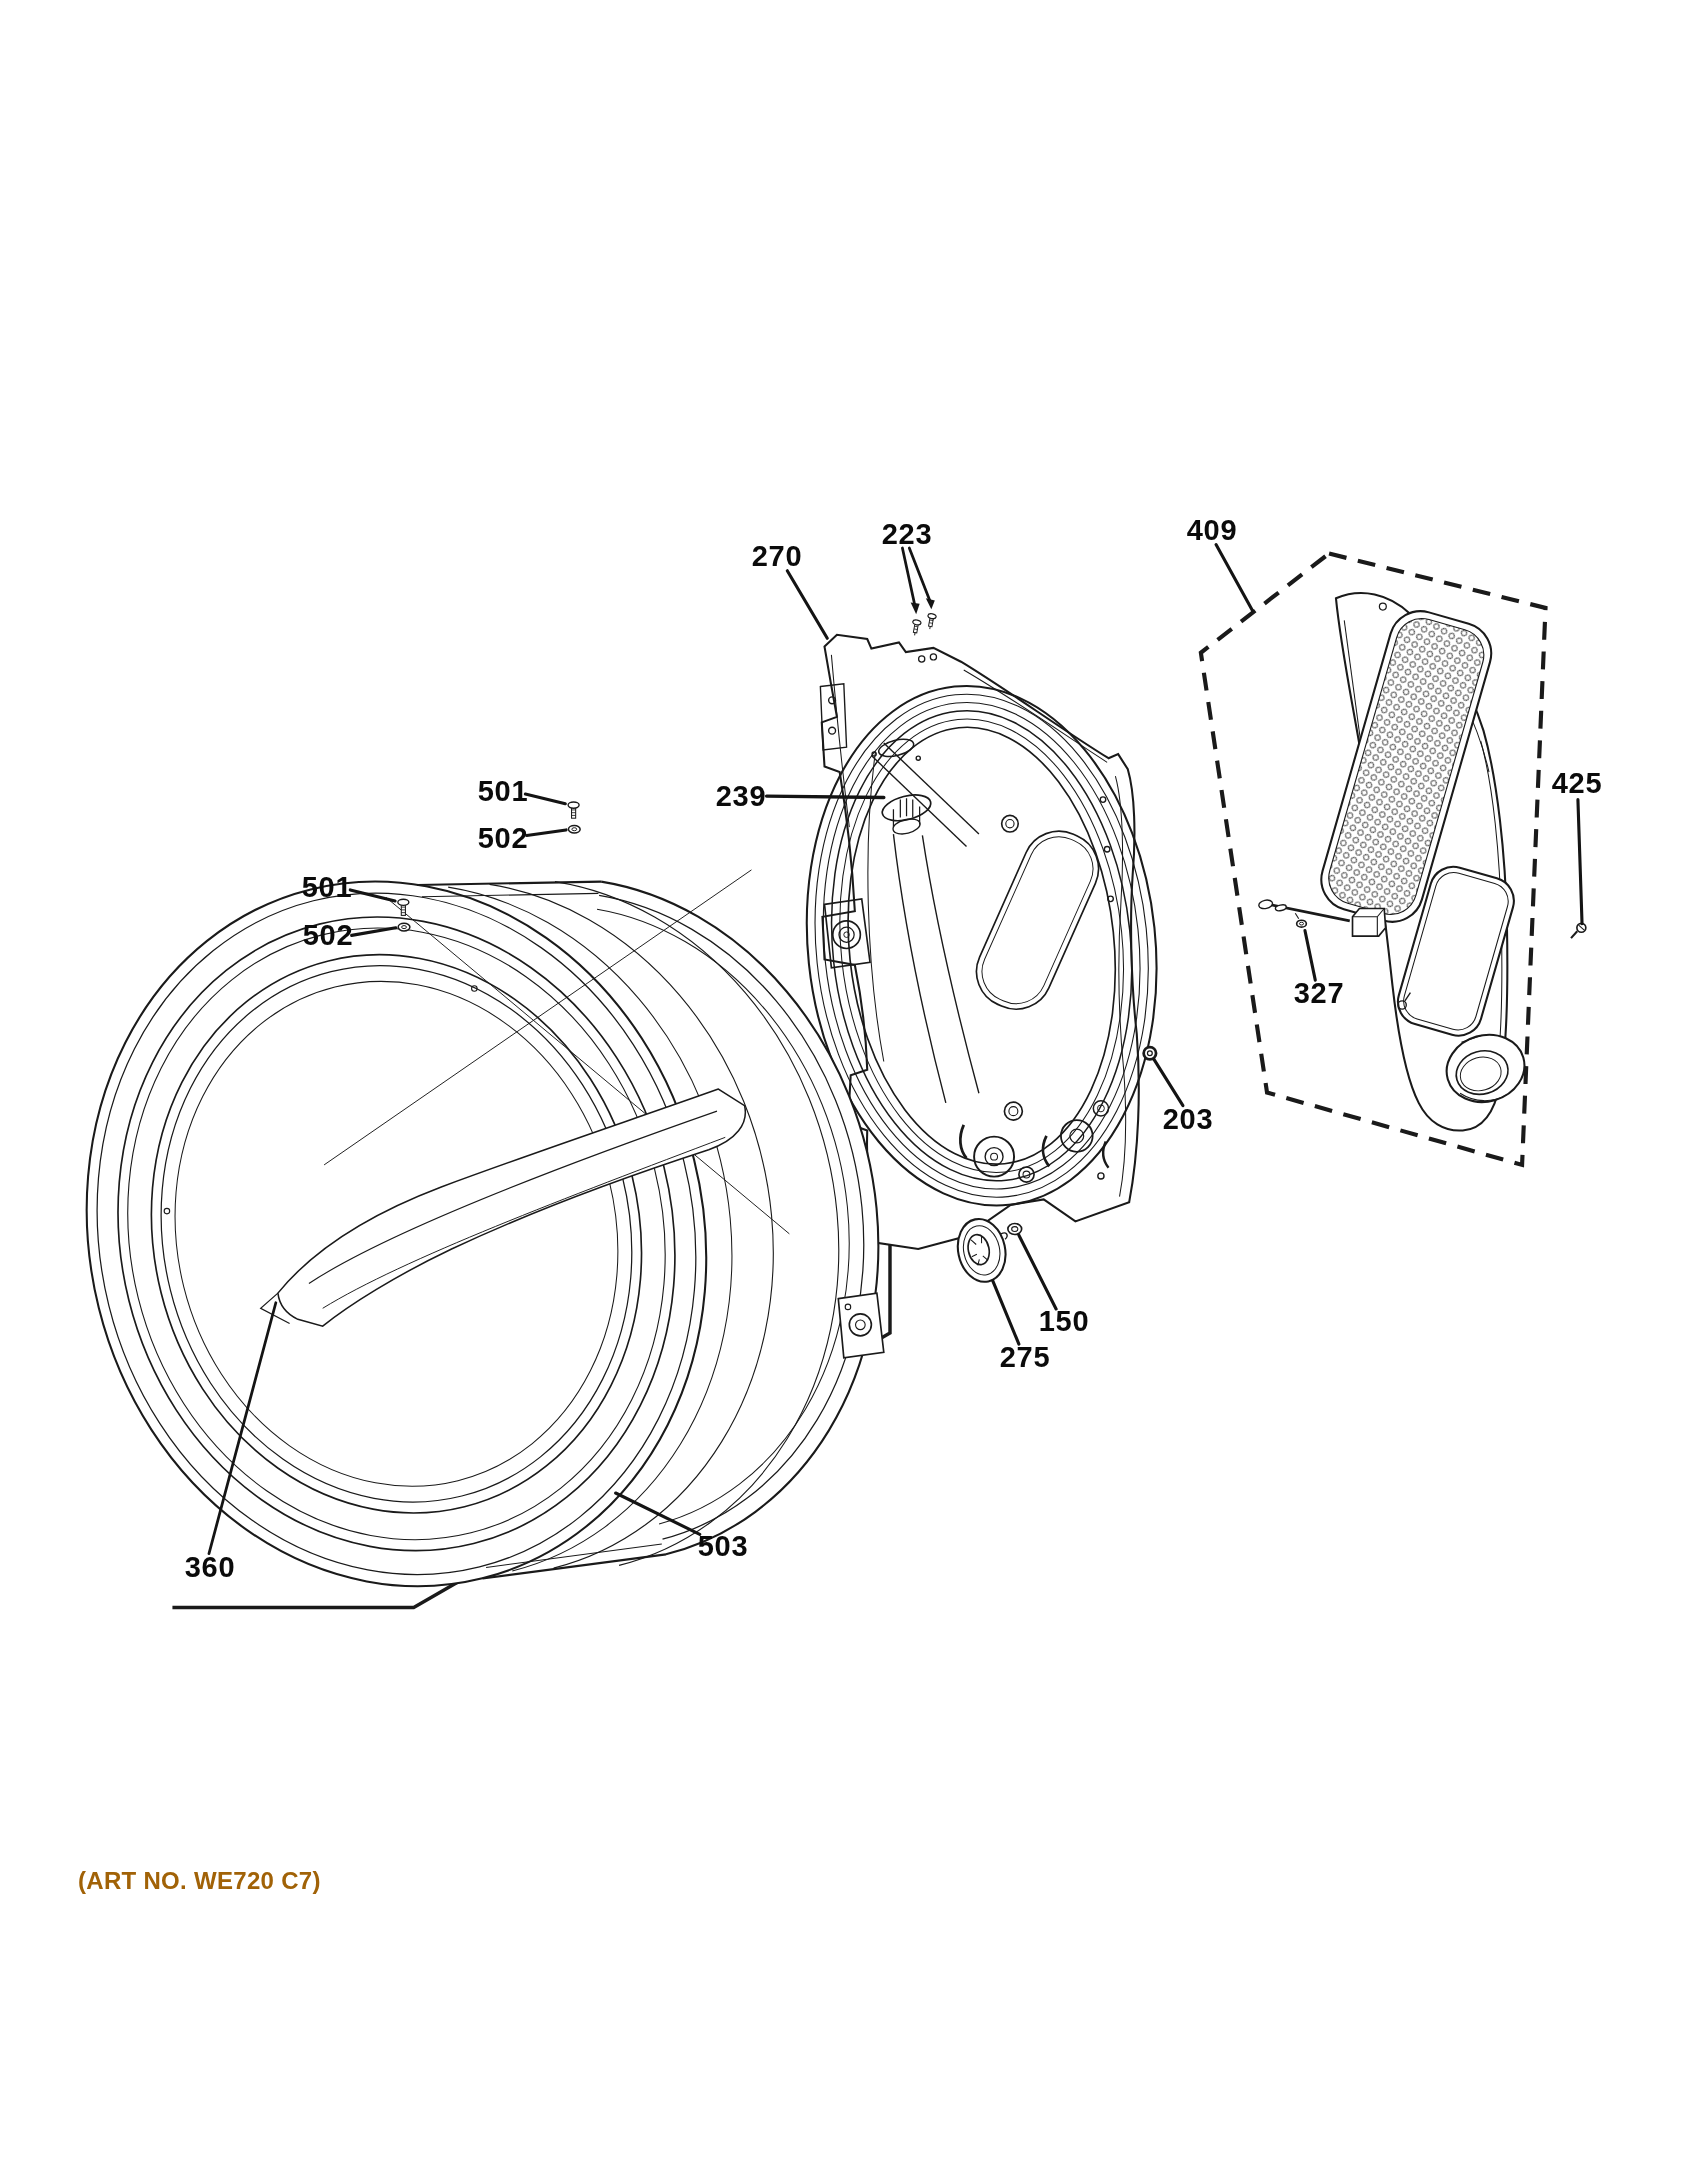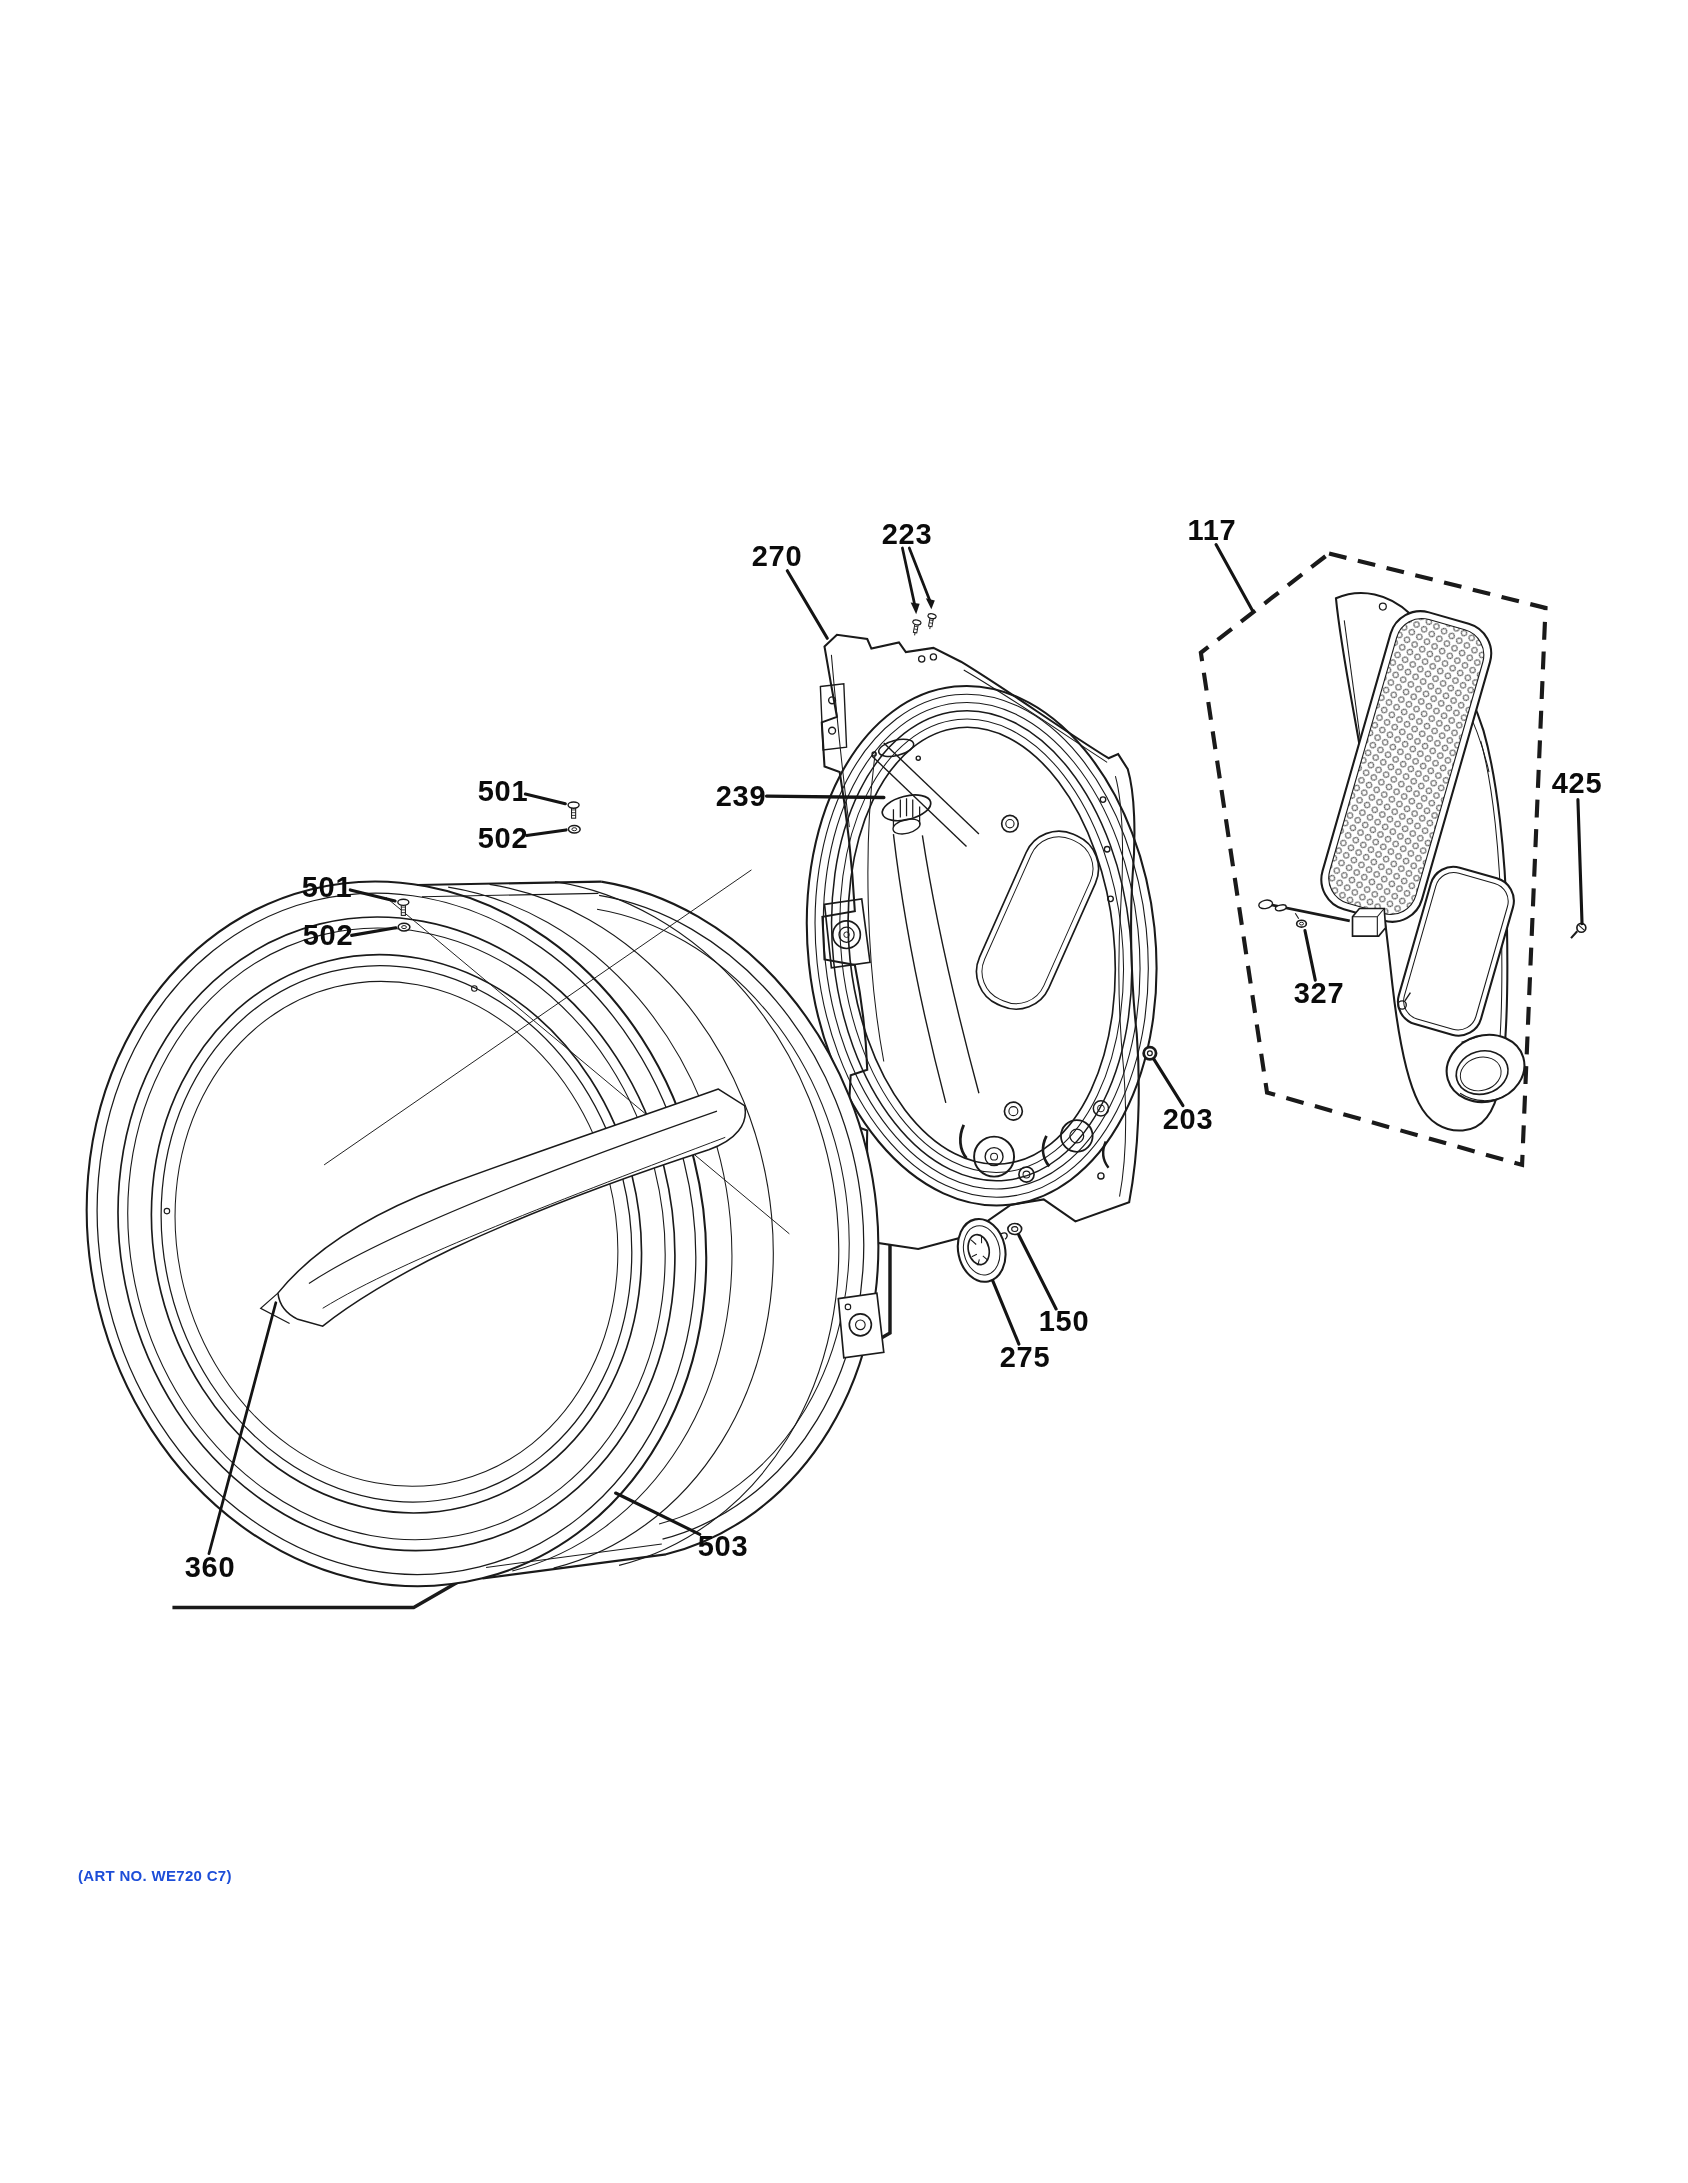--- a/index.html
+++ b/index.html
@@ -3,21 +3,21 @@
 <meta charset="utf-8">
 <style>
   html,body{margin:0;padding:0;background:#ffffff;}
   .page{position:relative;width:1647px;height:2183px;background:#ffffff;overflow:hidden;
         font-family:"Liberation Sans",sans-serif;}
   svg{position:absolute;left:0;top:0;}
   .callout{position:absolute;transform:translate(-50%,-50%);
            font-family:"Liberation Sans",sans-serif;font-weight:bold;font-size:29px;
            color:#0b0b0b;letter-spacing:0.7px;white-space:nowrap;user-select:none;}
   .artno{position:absolute;font-family:"Liberation Sans",sans-serif;font-weight:bold;
-         font-size:15px;color:#1d4ed8;letter-spacing:0.3px;white-space:nowrap;}
+         font-size:24px;color:#a16207;letter-spacing:0.3px;white-space:nowrap;}
 </style>
 </head>
 <body>
 
 <div class="page">
 
 <svg width="1689" height="2183" viewBox="0 0 2450 3167">
   <defs>
     <pattern id="dots" width="13" height="13" patternUnits="userSpaceOnUse" patternTransform="rotate(16 2040 1112)">
       <circle cx="6.5" cy="6.5" r="4" fill="none" stroke="#1a1a1a" stroke-width="1.3"></circle>
@@ -278,21 +278,21 @@
     <line x1="764" y1="1212" x2="821" y2="1204"></line>
     <line x1="508" y1="1291" x2="573" y2="1307"></line>
     <line x1="510" y1="1357" x2="574" y2="1346"></line>
     <line x1="1015" y1="2226" x2="893" y2="2166"></line>
     <line x1="303" y1="2254" x2="400" y2="1890" stroke-width="4"></line>
   </g>
 </svg>
 
   <div class="callout" style="left:777px;top:556px">270</div>
   <div class="callout" style="left:907px;top:534px">223</div>
-  <div class="callout" style="left:1212px;top:530px">117</div>
+  <div class="callout" style="left:1212px;top:530px">409</div>
   <div class="callout" style="left:1577px;top:783px">425</div>
   <div class="callout" style="left:741px;top:796px">239</div>
   <div class="callout" style="left:1319px;top:993px">327</div>
   <div class="callout" style="left:1188px;top:1119px">203</div>
   <div class="callout" style="left:1064px;top:1321px">150</div>
   <div class="callout" style="left:1025px;top:1357px">275</div>
   <div class="callout" style="left:503px;top:791px">501</div>
   <div class="callout" style="left:503px;top:838px">502</div>
   <div class="callout" style="left:327px;top:887px">501</div>
   <div class="callout" style="left:328px;top:935px">502</div>

